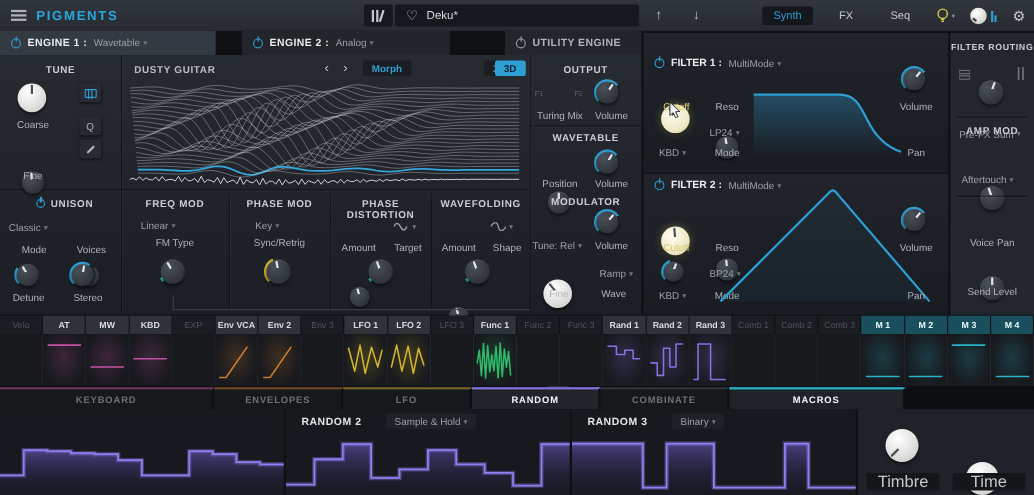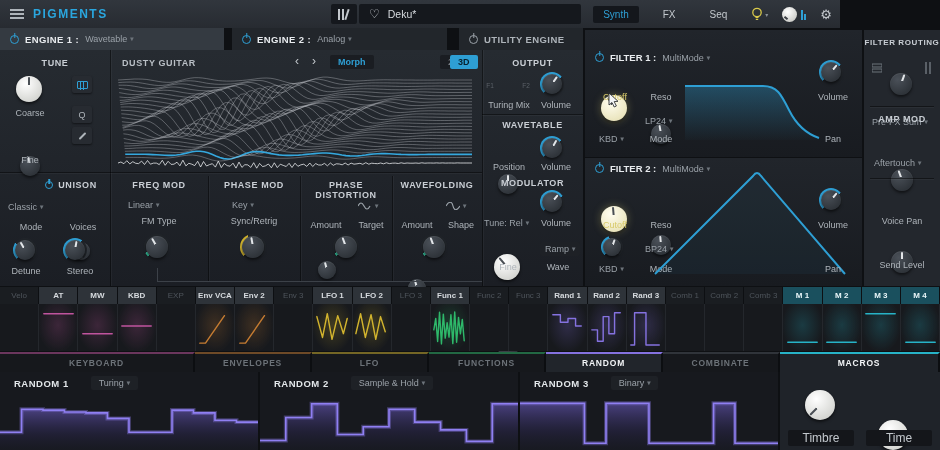--- a/index.html
+++ b/index.html
@@ -3,21 +3,21 @@
 <meta charset="utf-8">
 <style>
   * { margin:0; padding:0; box-sizing:border-box; }
   html,body { background:#0b0d10; }
   #root { position:relative; width:940px; height:450px; background:#0e1013;
           font-family:"Liberation Sans", sans-serif; color:#c6cbd1; overflow:hidden;
           -webkit-font-smoothing:antialiased; }
   .abs { position:absolute; }
 
   
-  .topbar { position:absolute; left:0; top:0; width:840px; height:28px;
+  .topbar { position:absolute; left:0; top:0; width:940px; height:28px;
             background:linear-gradient(#31363d,#272b31); display:flex; align-items:center; }
   .burger { width:14px; height:10px; margin-left:10px; border-top:2px solid #aeb4ba;
             border-bottom:2px solid #aeb4ba; position:relative; }
   .burger::after { content:""; position:absolute; left:0; top:2px; width:100%; height:2px; background:#aeb4ba; }
   .logo { margin-left:9px; font-size:12px; font-weight:bold; letter-spacing:1.5px; color:#2aa6de; }
   .libbox { position:absolute; left:331px; top:4px; width:26px; height:20px; background:#15181d;
             border-radius:2px; display:flex; align-items:center; justify-content:center; }
   .libicon { width:12px; height:11px; position:relative; }
   .libicon i { position:absolute; top:0; width:2px; height:11px; background:#c3c8cd; }
   .libicon i:nth-child(1){left:0} .libicon i:nth-child(2){left:4px} .libicon i:nth-child(3){left:8px; transform:rotate(18deg);}
@@ -110,21 +110,21 @@
   .btab.on { color:#f2f4f6; background:#21252b; }
 
   
   .rpanel { position:absolute; top:372px; width:258px; height:78px; background:#17191e; }
   .rhead { position:absolute; left:0; top:0; width:100%; height:22px; display:flex; align-items:center; }
   .rname { font-size:9.5px; font-weight:bold; letter-spacing:.5px; color:#e2e6e9; margin-left:14px; }
   .rdd { margin-left:22px; background:#1e2126; border-radius:2px; padding:2px 8px; }
   .rwave { position:absolute; left:0; top:22px; }
   .macpanel { position:absolute; left:780px; top:372px; width:160px; height:78px; background:#1f2329; }
   .maclbl { position:absolute; height:16px; background:#14161a; border-radius:2px; display:flex;
-            align-items:center; justify-content:center; font-size:12px; color:#c3c8cd; }
+            align-items:center; justify-content:center; font-size:15px; color:#c3c8cd; }
 
   .cursor { position:absolute; z-index:50; pointer-events:none; }
 </style>
 </head>
 <body>
 
 <div id="root">
 
   <div class="topbar">
     <div class="burger"></div>
@@ -157,29 +157,29 @@
         <span class="tbknob"></span>
         <span class="meter">
             <i></i>
             <i></i>
           </span>
       </span>
       <span class="gear">⚙</span>
     </div>
   </div>
 
-  <div class="engtab on" style="left:0;width:224px;">
+  <div class="engtab on" style="left:0;width:196px;">
     <span class="pwr blue"></span>
     <b>ENGINE 1 :</b>
     <span class="dd">
       <i class="val">Wavetable</i>
         <b class="caret">▾</b>
     </span>
   </div>
-  <div class="engtab" style="left:232px;width:215px;">
+  <div class="engtab" style="left:220px;width:189px;">
     <span class="pwr blue"></span>
     <b>ENGINE 2 :</b>
     <span class="dd">
       <i class="val">Analog</i>
         <b class="caret">▾</b>
     </span>
   </div>
   <div class="engtab" style="left:459px;width:124px;">
     <span class="pwr graytxt"></span>
     <b style="color:#aeb4ba">UTILITY ENGINE</b>
@@ -196,21 +196,21 @@
     <div class="sqbtn abs" style="left:72px;top:26px;">
         <span class="kbicon"></span>
       </div>
     <div class="sqbtn abs" style="left:72px;top:56px;">Q</div>
     <div class="sqbtn abs" style="left:72px;top:77px;">
         <span class="penicon"></span>
       </div>
     <div class="knob k20 abs" style="left:20px;top:80px;--a:170deg;"></div>
     <div class="lbl abs" style="left:2px;top:105px;width:56px;">Fine</div>
 
-    <div style="position:absolute;left:16px;top:130px;width:110px;display:flex;justify-content:center;align-items:center;gap:5px;">
+    <div style="position:absolute;left:4px;top:130px;width:110px;display:flex;justify-content:center;align-items:center;gap:5px;">
       <span class="pwr blue" style="width:8px;height:8px;"></span>
       <span class="sec-title">UNISON</span>
     </div>
     <span class="dd abs" style="left:8px;top:152px;">
       <i class="val">Classic</i>
         <b class="caret">▾</b>
     </span>
     <div class="knob k18 abs" style="left:72px;top:146px;--a:200deg;"></div>
     <div class="lbl abs" style="left:4px;top:172px;width:54px;">Mode</div>
     <div class="lbl abs" style="left:58px;top:172px;width:50px;">Voices</div>
@@ -575,34 +575,26 @@
         <svg width="37" height="45" viewBox="0 0 39 47">
           <path d="M4,39 H35" stroke="#27b3c7" stroke-width="1.5" fill="none" stroke-linejoin="round" stroke-linecap="round"></path>
         </svg>
       </div>
     </div>
 
   <div id="btabs">
       <div class="btab" style="width: 195px; border-top-color: rgba(192, 84, 158, 0.5);">KEYBOARD</div>
       <div class="btab" style="width: 117px; border-top-color: rgba(197, 124, 50, 0.5);">ENVELOPES</div>
       <div class="btab" style="width: 117px; border-top-color: rgba(210, 180, 46, 0.5);">LFO</div>
-      <div class="btab" style="width: 117px; border-top-color: rgba(46, 184, 106, 0.5);">FUNCTIONS</div>
       <div class="btab on" style="width: 117px; border-top-color: rgb(133, 114, 224);">RANDOM</div>
       <div class="btab" style="width: 117px; border-top-color: rgba(74, 80, 87, 0.5);">COMBINATE</div>
       <div class="btab on" style="width: 160px; border-top-color: rgb(39, 179, 199); background: rgb(31, 35, 41);">MACROS</div>
     </div>
 
   <div class="rpanel" style="left:0;">
-    <div class="rhead">
-      <span class="rname">RANDOM 1</span>
-      <span class="dd rdd">
-        <i class="val">Turing</i>
-          <b class="caret">▾</b>
-      </span>
-    </div>
     <svg class="rwave" width="258" height="56" viewBox="0 0 258 56">
         <path d="M0,38.2 H21.5 V15.2 H43.0 V16.1 H64.5 V18.0 H86.0 V18.9 H107.5 V24.4 H129.0 V38.2 H150.5 V38.2 H172.0 V16.1 H193.5 V18.9 H215.0 V26.2 H236.5 V28.1 H258.0 V56 H0 Z" fill="url(#gp)"></path>
         <path d="M0,38.2 H21.5 V15.2 H43.0 V16.1 H64.5 V18.0 H86.0 V18.9 H107.5 V24.4 H129.0 V38.2 H150.5 V38.2 H172.0 V16.1 H193.5 V18.9 H215.0 V26.2 H236.5 V28.1 H258.0" stroke="rgba(143,127,242,0.35)" stroke-width="4" fill="none"></path>
         <path d="M0,38.2 H21.5 V15.2 H43.0 V16.1 H64.5 V18.0 H86.0 V18.9 H107.5 V24.4 H129.0 V38.2 H150.5 V38.2 H172.0 V16.1 H193.5 V18.9 H215.0 V26.2 H236.5 V28.1 H258.0" stroke="#8f7ff2" stroke-width="1.6" fill="none"></path>
       </svg>
   </div>
   <div class="rpanel" style="left:260px;">
     <div class="rhead">
       <span class="rname">RANDOM 2</span>
       <span class="dd rdd">

